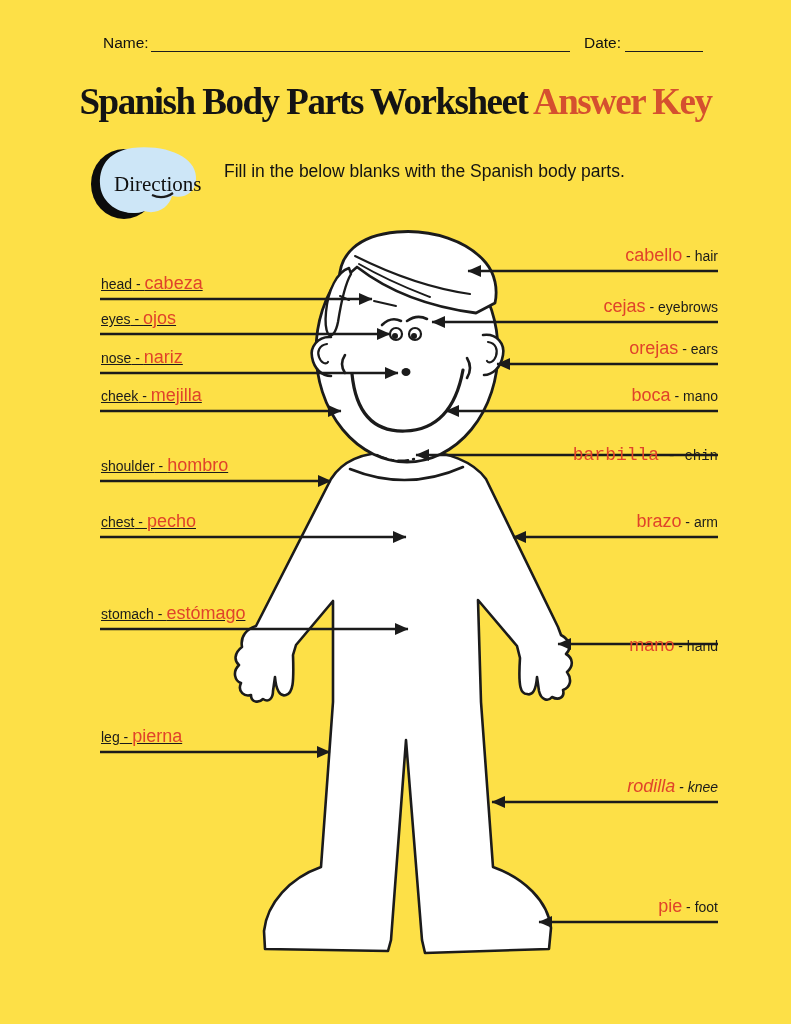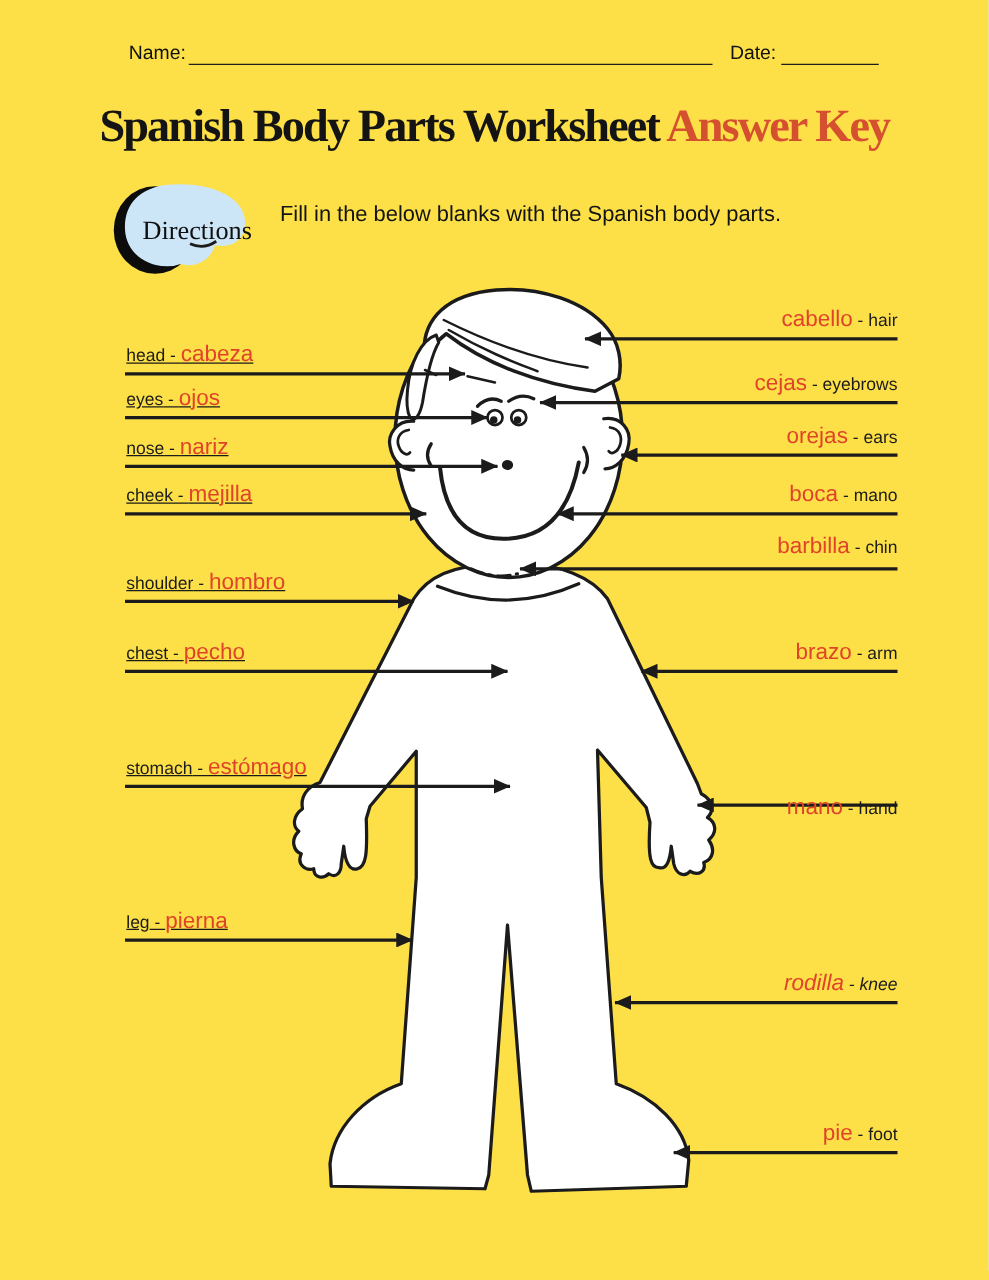--- a/index.html
+++ b/index.html
@@ -164,19 +164,19 @@
       <div class="lbl left" style="top: 348px;"><span class="en">nose</span><span class="dash"> - </span><span class="es">nariz</span></div>
       <div class="lbl left" style="top: 386px;"><span class="en">cheek</span><span class="dash"> - </span><span class="es">mejilla</span></div>
       <div class="lbl left" style="top: 456px;"><span class="en">shoulder</span><span class="dash"> - </span><span class="es">hombro</span></div>
       <div class="lbl left" style="top: 512px;"><span class="en">chest</span><span class="dash"> - </span><span class="es">pecho</span></div>
       <div class="lbl left" style="top: 604px;"><span class="en">stomach</span><span class="dash"> - </span><span class="es">estómago</span></div>
       <div class="lbl left" style="top: 727px;"><span class="en">leg</span><span class="dash"> - </span><span class="es">pierna</span></div>
       <div class="lbl right" style="top: 246px;"><span class="es">cabello</span><span class="dash"> - </span><span class="en">hair</span></div>
       <div class="lbl right" style="top: 297px;"><span class="es">cejas</span><span class="dash"> - </span><span class="en">eyebrows</span></div>
       <div class="lbl right" style="top: 339px;"><span class="es">orejas</span><span class="dash"> - </span><span class="en">ears</span></div>
       <div class="lbl right" style="top: 386px;"><span class="es">boca</span><span class="dash"> - </span><span class="en">mano</span></div>
-      <div class="lbl right" style="top: 427px;"><span class="es">barbilla</span><span class="dash"> - </span><span class="en">chin</span></div>
+      <div class="lbl right" style="top: 446px; font-family: Liberation Mono, monospace;"><span class="es">barbilla</span><span class="dash"> - </span><span class="en">chin</span></div>
       <div class="lbl right" style="top: 512px;"><span class="es">brazo</span><span class="dash"> - </span><span class="en">arm</span></div>
       <div class="lbl right" style="top: 619px; margin-top: 17px;"><span class="es">mano</span><span class="dash"> - </span><span class="en">hand</span></div>
       <div class="lbl right" style="top: 777px; font-style: italic;"><span class="es">rodilla</span><span class="dash"> - </span><span class="en">knee</span></div>
       <div class="lbl right" style="top: 897px;"><span class="es">pie</span><span class="dash"> - </span><span class="en">foot</span></div>
     </div>
 </div>
 
 </body></html>

